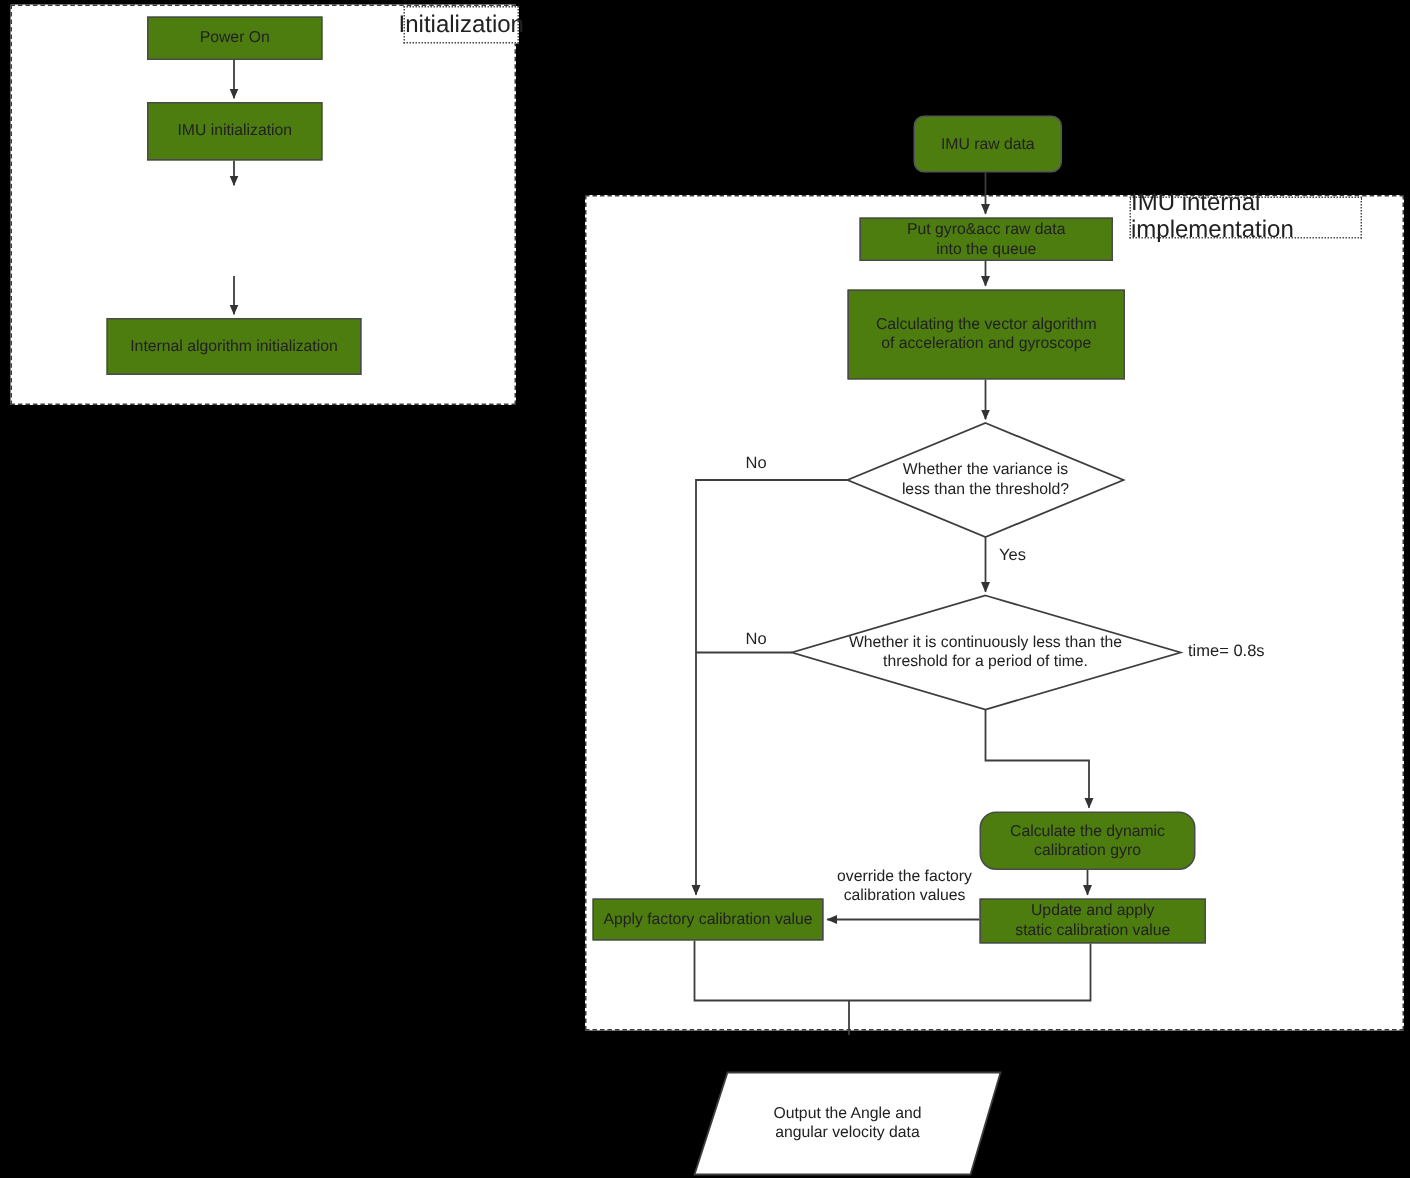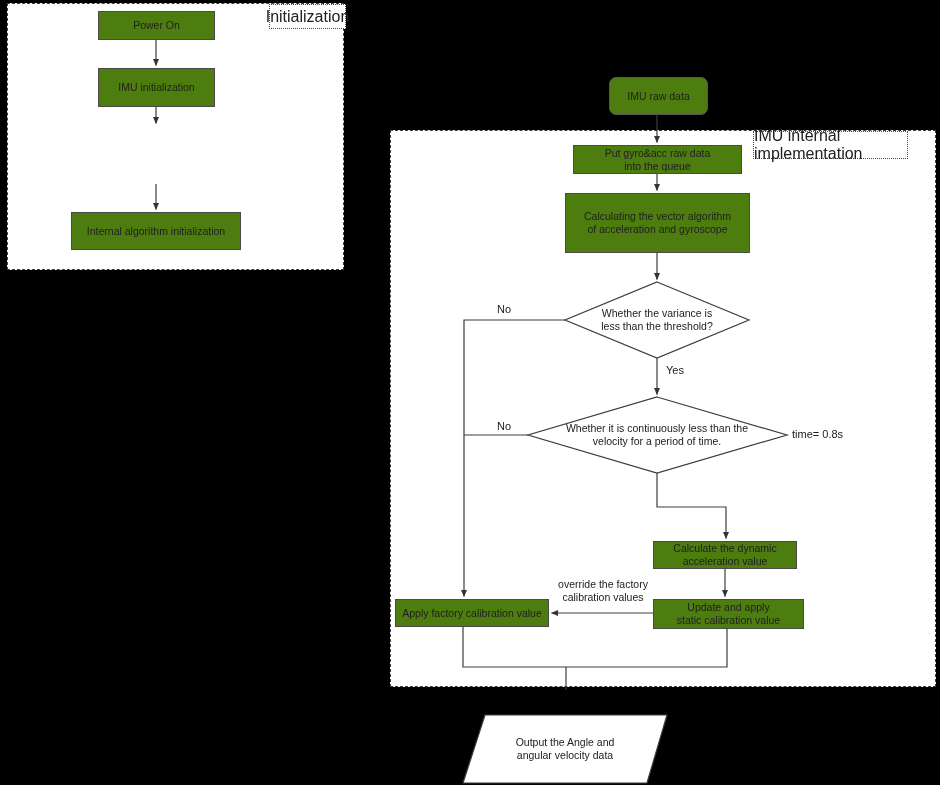--- a/index.html
+++ b/index.html
@@ -87,25 +87,25 @@
   <div class="node" style="left:565px;top:193px;width:185px;height:60px;">
     <span>Calculating the vector algorithm</span>
     <span>of acceleration and gyroscope</span>
   </div>
   <div class="overlay" style="left:567px;top:300px;width:180px;height:40px;">
     <span>Whether the variance is</span>
     <span>less than the threshold?</span>
   </div>
   <div class="overlay" style="left:532px;top:415px;width:250px;height:40px;">
     <span>Whether it is continuously less than the</span>
-    <span>velocity for a period of time.</span>
+    <span>threshold for a period of time.</span>
   </div>
-  <div class="node" style="left:653px;top:541px;width:144px;height:28px;">
+  <div class="node" style="left:653px;top:541px;width:144px;height:39px;border-radius:11px;">
     <span>Calculate the dynamic</span>
-    <span>acceleration value</span>
+    <span>calibration gyro</span>
   </div>
   <div class="node" style="left:653px;top:599px;width:151px;height:30px;">
     <span>Update and apply</span>
     <span>static calibration value</span>
   </div>
   <div class="node" style="left:395px;top:599px;width:154px;height:28px;">
     <span>Apply factory calibration value</span>
   </div>
   <div class="overlay" style="left:475px;top:728px;width:180px;height:42px;">
     <span>Output the Angle and</span>

